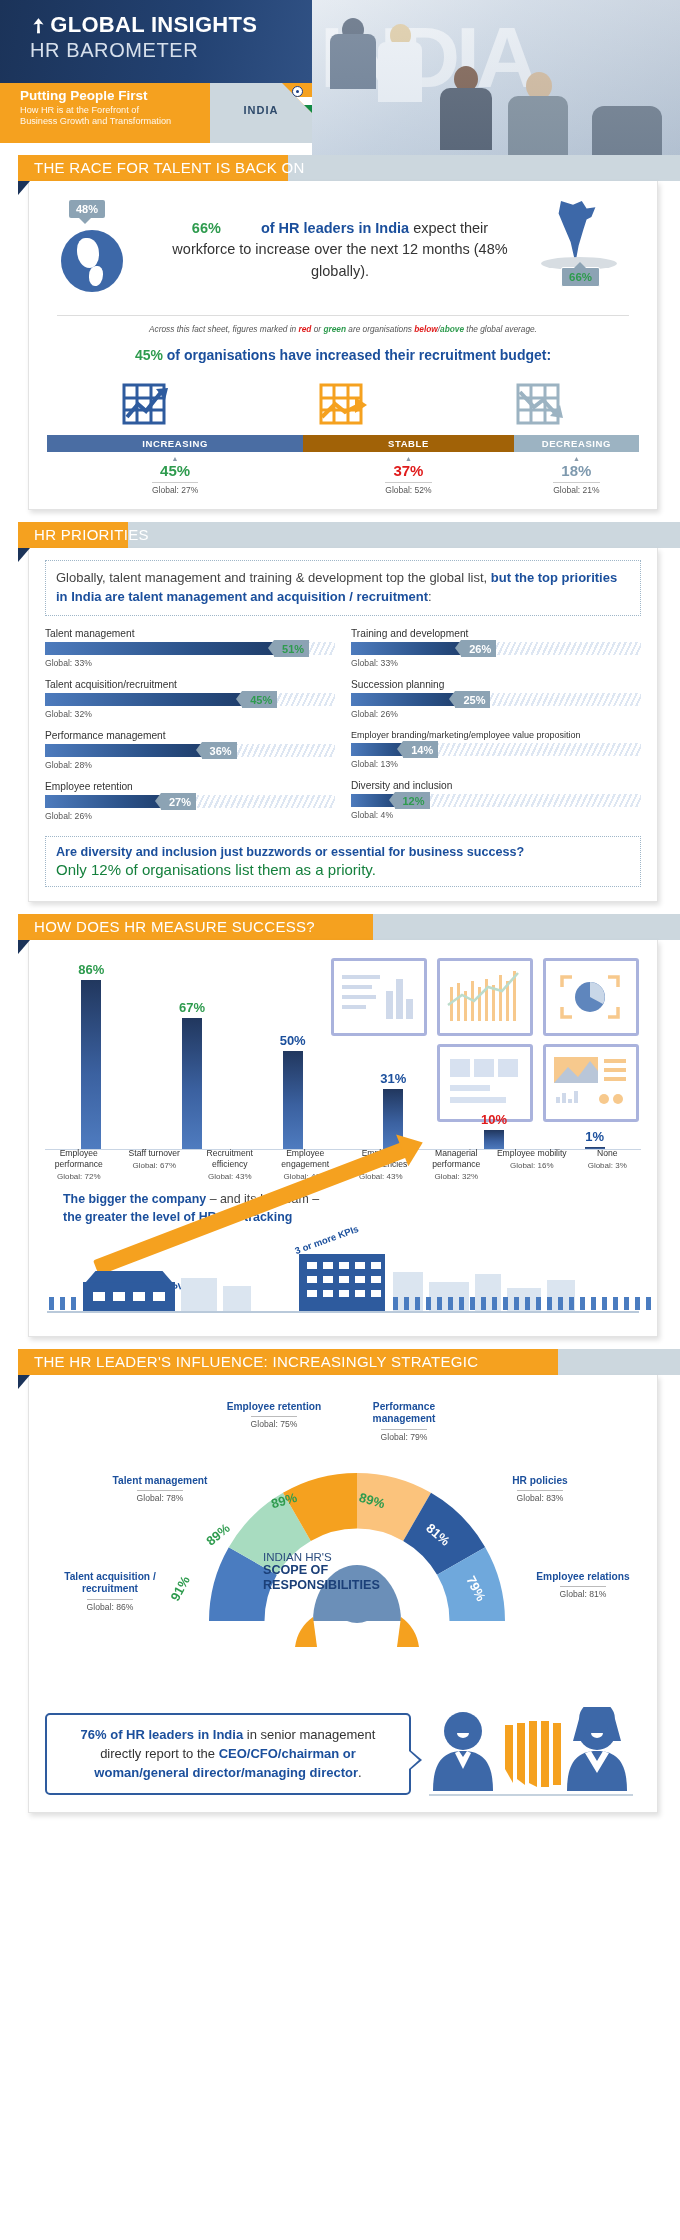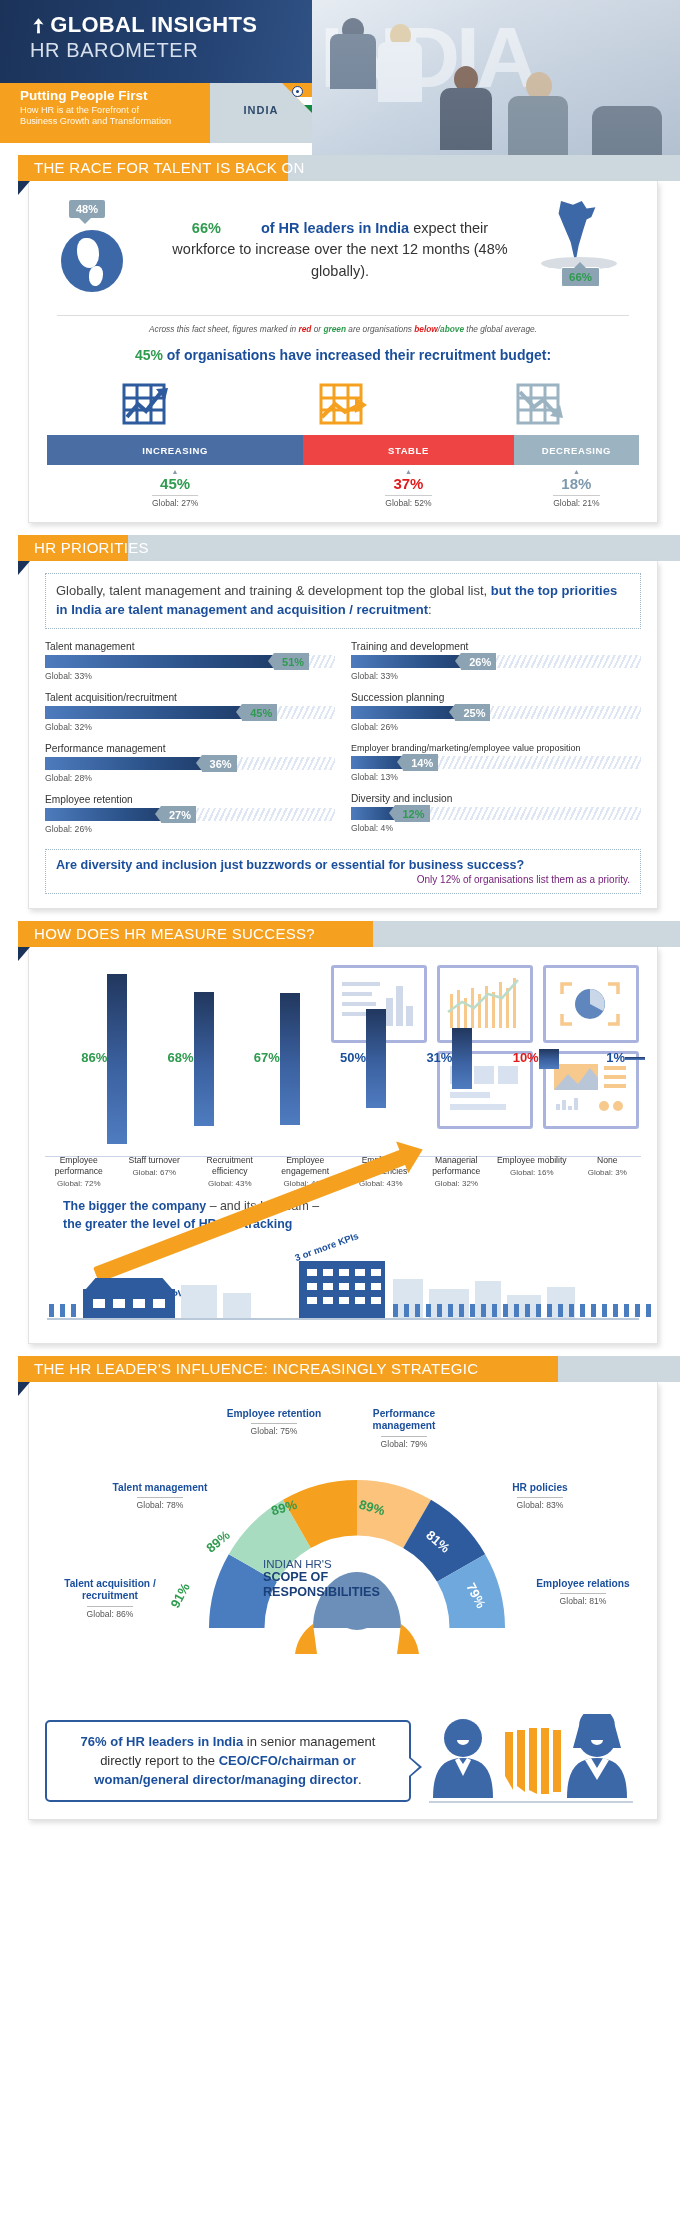--- a/index.html
+++ b/index.html
@@ -169,25 +169,25 @@
     font-size:8.3px; font-style:italic; color:#555; text-align:center;
   }
   .note .r { color:#e01b1b; font-weight:bold; }
   .note .g { color:#2e9b4e; font-weight:bold; }
   .s1-head2 {
     text-align:center; margin-top:13px; font-size:14px; font-weight:bold; color:#1b4f9c;
   }
   .s1-head2 .g { color:#2e9b4e; }
   .icons3 { display:flex; margin-top:10px; }
   .icon3 { flex:1; display:flex; justify-content:center; align-items:flex-end; height:56px; }
-  .segbar { display:flex; margin-top:6px; height:30px; }
+  .segbar { display:flex; margin-top:6px; height:17px; }
   .seg { display:flex; align-items:center; justify-content:center;
          color:#fff; font-size:9.5px; font-weight:bold; letter-spacing:0.6px; }
   .seg.inc { background:#4a6da3; }
-  .seg.sta { background:#ef4444; }
+  .seg.sta { background:#a16207; }
   .seg.dec { background:#9cb3c2; }
   .vals3 { display:flex; margin-top:4px; }
   .val3 { flex:1; text-align:center; }
   .val3 .tick { font-size:7px; color:#8899a8; line-height:6px; }
   .val3 .pct { font-size:15px; font-weight:bold; }
   .val3 .pct.green { color:#2e9b4e; }
   .val3 .pct.red { color:#e01b1b; }
   .val3 .pct.grey { color:#7e99ae; }
   .val3 .gl { font-size:8.5px; color:#555; border-top:1px solid #ccc; display:inline-block;
               padding-top:2px; margin-top:1px; }
@@ -212,28 +212,28 @@
   .prio-flag::before {
     content:''; position:absolute; left:-6px; top:0; width:0;height:0;
     border-top:8.5px solid transparent; border-bottom:8.5px solid transparent; border-right:6px solid #8ca3b4;
   }
   .prio-flag.green { color:#2e9b4e; }
   .prio-gl { font-size:8.6px; color:#555; margin-top:3px; }
   .s2-call {
     margin-top:4px; border:1px dotted #9fb6c8; padding:8px 10px;
   }
   .s2-call .l1 { font-size:12.6px; font-weight:bold; color:#1b4f9c; }
-  .s2-call .l2 { font-size:10px; color:#701a75; text-align:right; margin-top:2px; }
+  .s2-call .l2 { font-size:15px; color:#15803d; margin-top:2px; }
 
   
   .s3 { padding:12px 12px 10px 12px; position:relative; }
   .chart { position:relative; height:230px; }
   .deco { position:absolute; background:#fff; border:3px solid #aab3dd; border-radius:3px; }
   .bars { position:absolute; left:0; right:0; bottom:32px; height:196px; display:flex; align-items:flex-end; }
-  .bcol { flex:1; display:flex; flex-direction:row; align-items:center; justify-content:flex-end; height:100%; }
+  .bcol { flex:1; display:flex; flex-direction:column; align-items:center; justify-content:flex-end; height:100%; }
   .bval { font-size:13px; font-weight:bold; margin-bottom:3px; }
   .bval.green { color:#2e9b4e; }
   .bval.blue  { color:#1b4f9c; }
   .bval.red   { color:#e01b1b; }
   .bar { width:20px; background:linear-gradient(180deg,#21375e 0%,#3b61a0 55%,#4f7cc0 100%); }
   .axis { position:absolute; left:4px; right:4px; bottom:32px; height:1px; background:#c9d5e4; }
   .xlabs { position:absolute; left:0; right:0; bottom:0; display:flex; }
   .xlab { flex:1; text-align:center; font-size:8.6px; color:#333; line-height:1.25; }
   .xlab .gl { font-size:8px; color:#555; display:block; margin-top:2px; }
 
@@ -617,24 +617,20 @@
                 </g>
               <circle cx="58" cy="52" r="5" fill="#f7c98d"></circle>
                 <circle cx="72" cy="52" r="5" fill="#f7c98d"></circle>
             </svg>
           </div>
 
           <div class="bars">
             <div class="bcol">
               <div class="bval green">86%</div>
               <div class="bar" style="height:170px"></div>
-            </div>
-            <div class="bcol">
-              <div class="bval green">68%</div>
-              <div class="bar" style="height:134px"></div>
             </div>
             <div class="bcol">
               <div class="bval green">67%</div>
               <div class="bar" style="height:132px"></div>
             </div>
             <div class="bcol">
               <div class="bval blue">50%</div>
               <div class="bar" style="height:99px"></div>
             </div>
             <div class="bcol">

